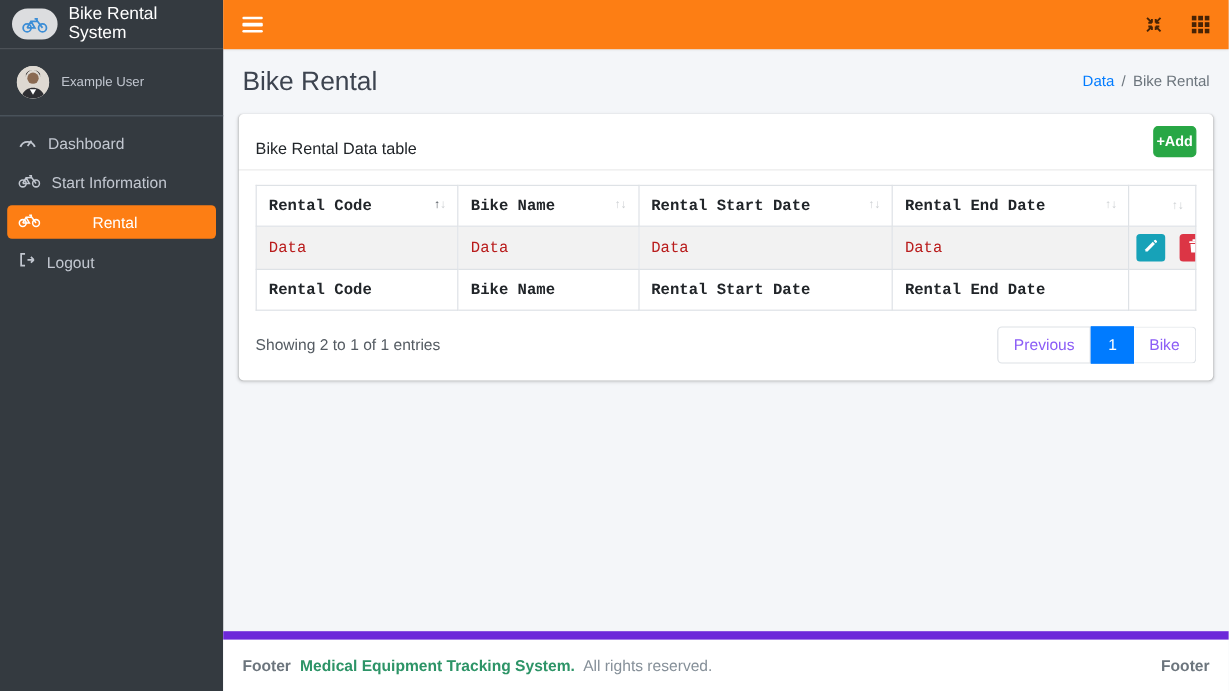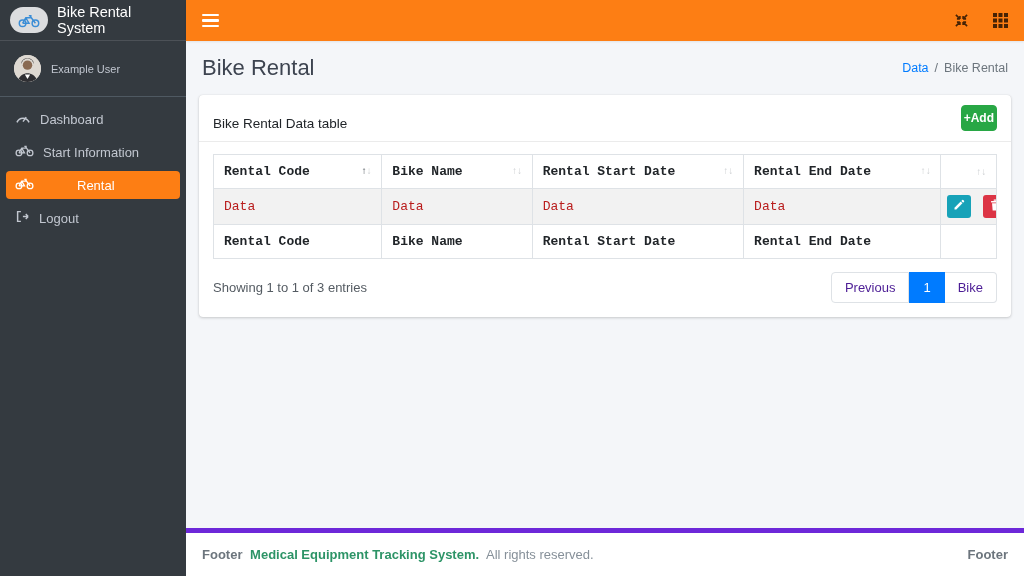--- a/index.html
+++ b/index.html
@@ -57,27 +57,27 @@
   .sort { float:right; font-size:10px; color:#cdd0d3; letter-spacing:-1px; margin-top:2px; user-select:none; }
   .sort .asc { color:#495057; }
   .actions-cell { text-align:center; padding:6px 4px !important; }
   .btn-mini { width:24px; height:23px; border:none; border-radius:3px; cursor:pointer;
               display:inline-flex; align-items:center; justify-content:center; margin:0 2px; }
   .btn-edit { background:#17a2b8; }
   .btn-delete { background:#dc3545; }
   .table-info-row { display:flex; justify-content:space-between; align-items:center; margin-top:13px; }
   .info-text { color:#545b62; font-size:13px; }
   .pagination { display:flex; }
-  .page-btn { border:1px solid #dee2e6; background:#fff; color:#4c1d95; font-size:13px;
+  .page-btn { border:1px solid #dee2e6; background:#fff; color:#8b5cf6; font-size:13px;
               padding:7px 13px; cursor:pointer; font-family:"Liberation Sans",sans-serif; }
   .page-btn.prev { border-radius:4px 0 0 4px; }
   .page-btn.next { border-radius:0 4px 4px 0; border-left:none; }
   .page-btn.active { background:#007bff; border-color:#007bff; color:#fff; }
   
-  .footer { background:#fff; border-top:5px solid #6d28d9; padding:14px 16px;
+  .footer { background:#fff; border-top:7px solid #6d28d9; padding:14px 16px;
             display:flex; justify-content:space-between; align-items:center;
             font-size:13px; color:#869099; flex-shrink:0; }
   .footer .bold-gray { font-weight:bold; color:#6c757d; }
   .footer .green-link { font-weight:bold; color:#2d9467; text-decoration:none; cursor:pointer; margin:0 4px 0 4px; }
   .spacer { flex:1; }
 </style>
 </head>
 <body>
 
 <aside class="sidebar">
@@ -261,21 +261,21 @@
               <th>Rental Code</th>
               <th>Bike Name</th>
               <th>Rental Start Date</th>
               <th>Rental End Date</th>
               <th></th>
             </tr>
           </tfoot>
         </table>
 
         <div class="table-info-row">
-          <span class="info-text">Showing 1 to 1 of 3 entries</span>
+          <span class="info-text">Showing 2 to 1 of 1 entries</span>
           <div class="pagination">
             <button class="page-btn prev">Previous</button>
             <button class="page-btn active">1</button>
             <button class="page-btn next">Bike</button>
           </div>
         </div>
       </div>
     </div>
 
     <div class="spacer"></div>

